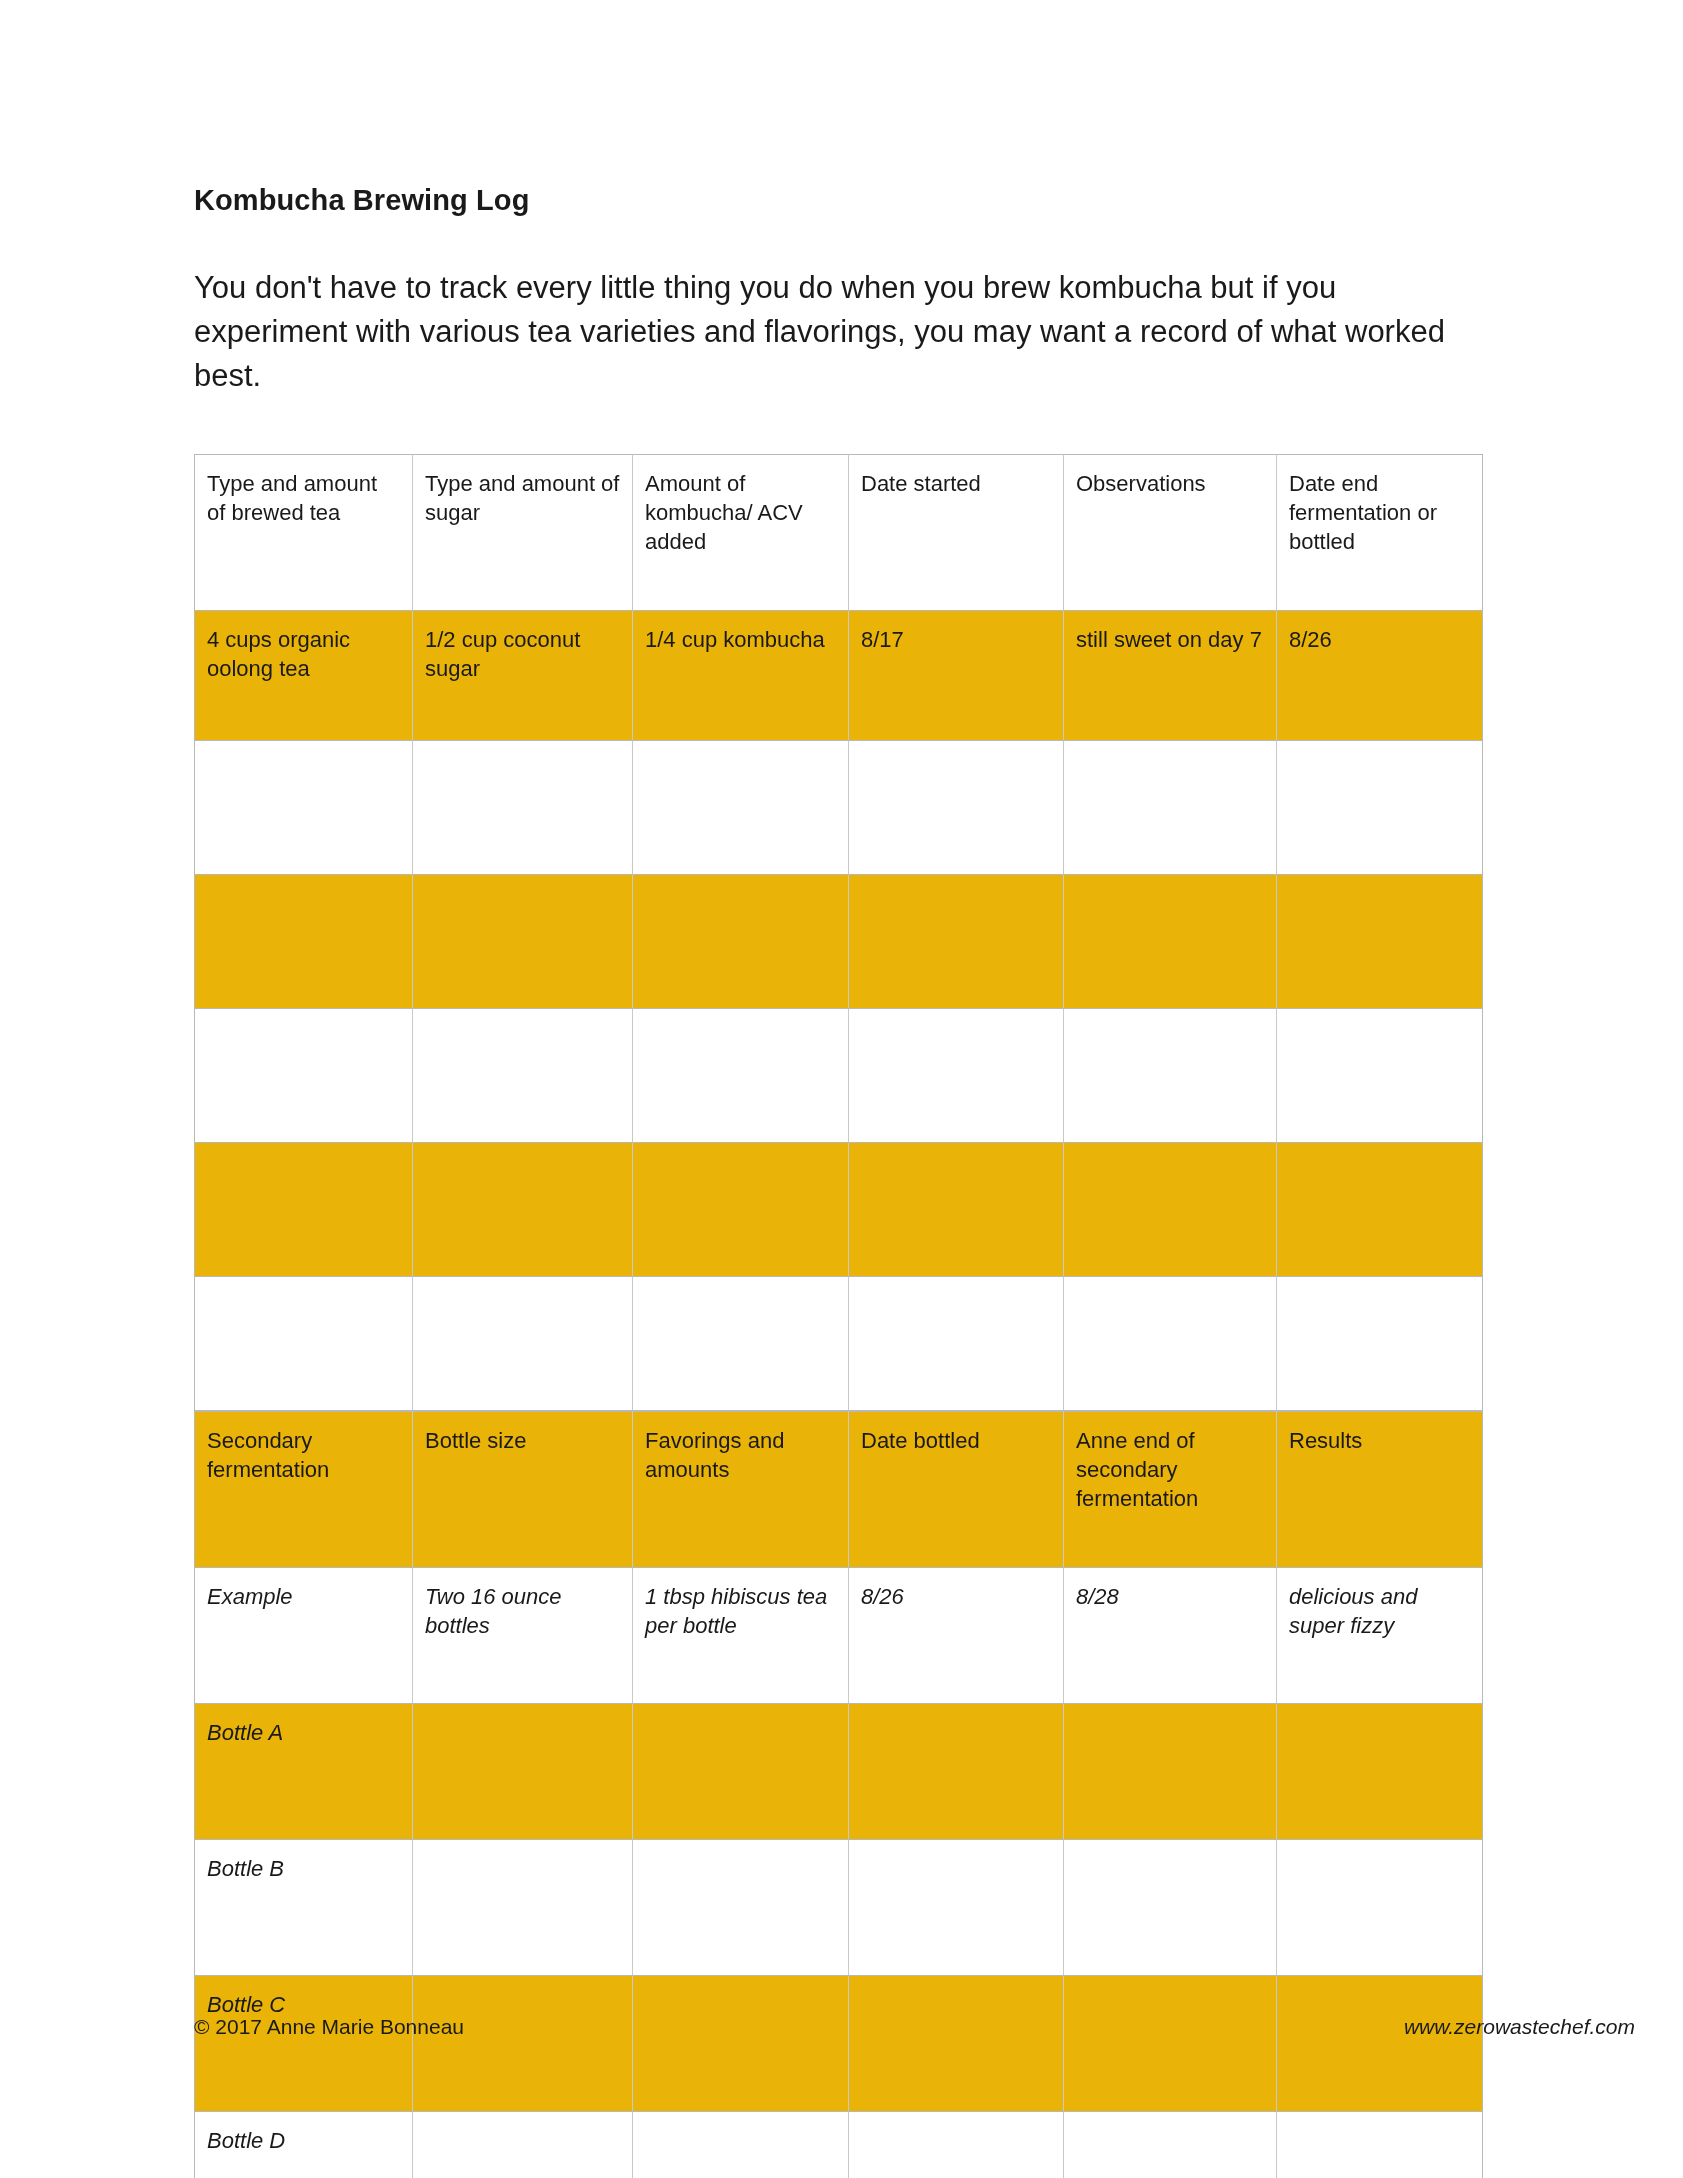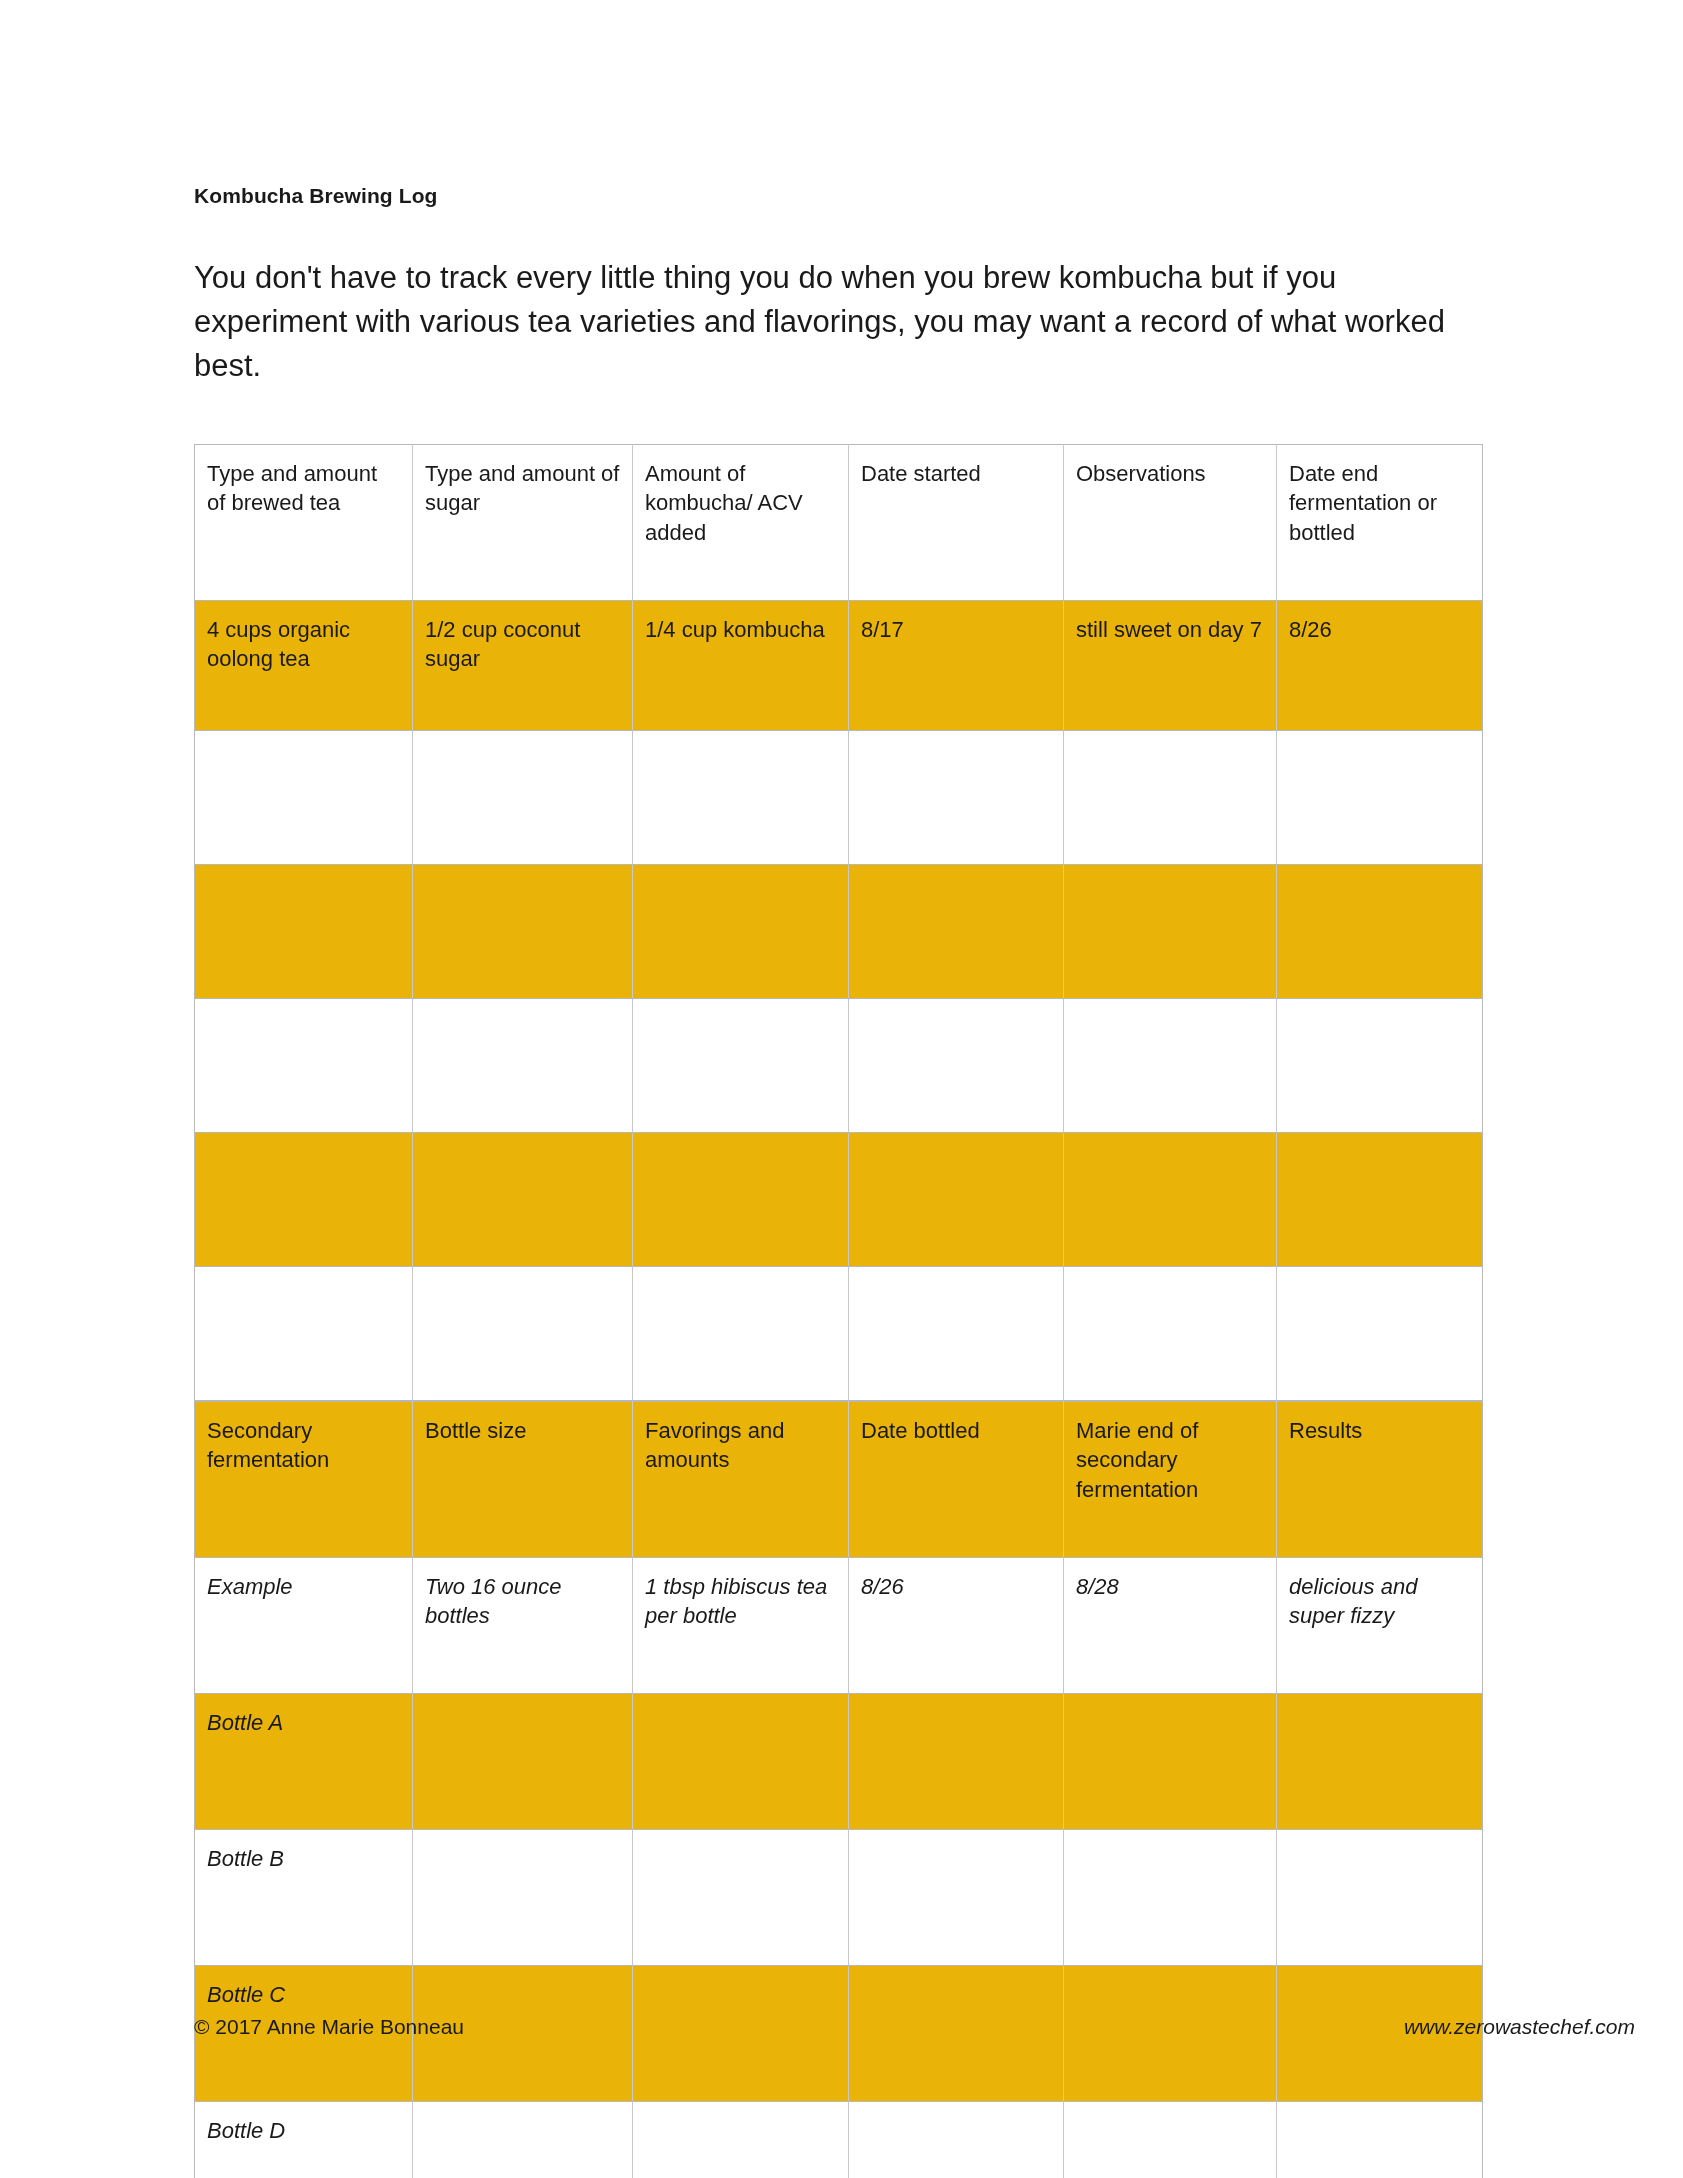--- a/index.html
+++ b/index.html
@@ -26,21 +26,21 @@
   }
 
   .content {
     position: absolute;
     left: 194px;
     top: 183px;
     width: 1287px;
   }
 
   .doc-title {
-    font-size: 21px;
+    font-size: 29px;
     font-weight: bold;
     letter-spacing: 0.1px;
     margin: 0 0 0 0;
     line-height: 1.2;
   }
 
   .intro {
     font-size: 31px;
     line-height: 1.42;
     margin: 48px 0 0 0;
@@ -208,21 +208,21 @@
           <col class="c4">
           <col class="c5">
           <col class="c6">
       </colgroup>
       <thead>
         <tr class="hdr-row shaded">
           <th class="hdr">Secondary fermentation</th>
           <th class="hdr">Bottle size</th>
           <th class="hdr">Favorings and amounts</th>
           <th class="hdr">Date bottled</th>
-          <th class="hdr">Marie end of secondary fermentation</th>
+          <th class="hdr">Anne end of secondary fermentation</th>
           <th class="hdr">Results</th>
         </tr>
       </thead>
       <tbody>
         <tr class="bottle-row">
           <td class="rowlabel">Example</td>
           <td>Two 16 ounce bottles</td>
           <td>1 tbsp hibiscus tea per bottle</td>
           <td>8/26</td>
           <td>8/28</td>

